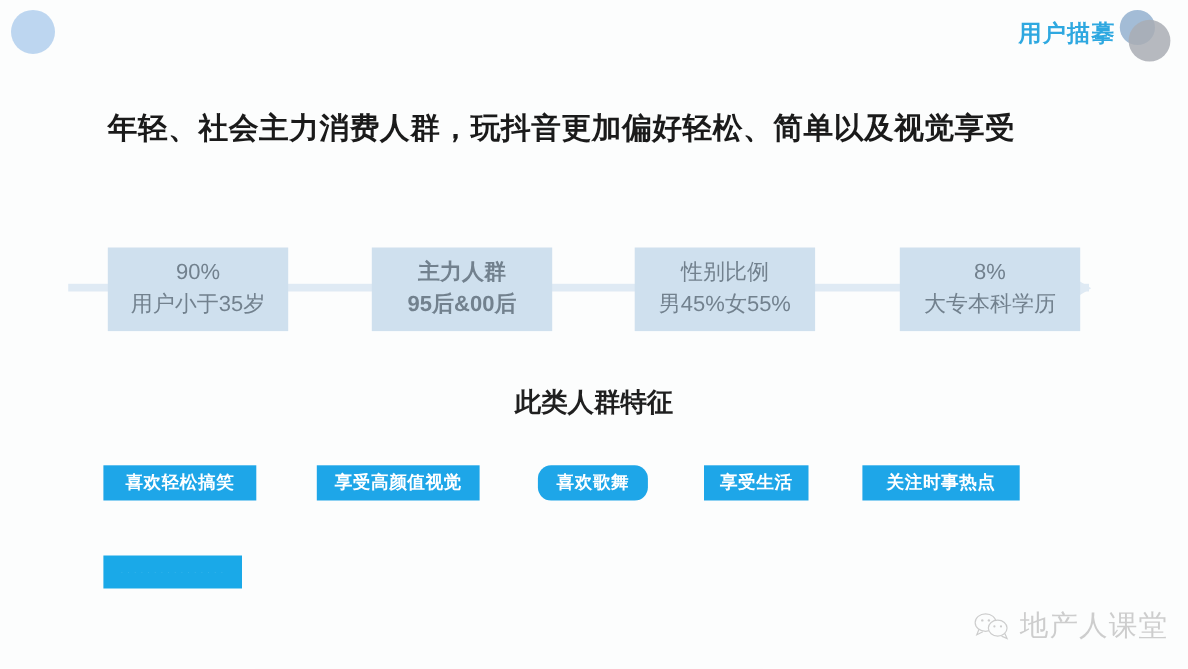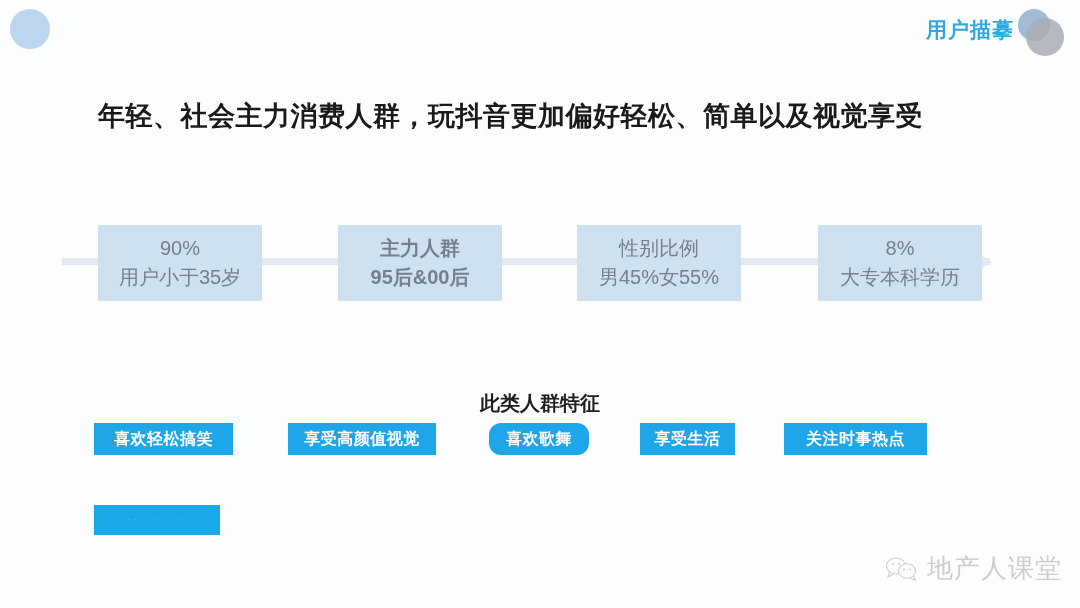--- a/index.html
+++ b/index.html
@@ -75,23 +75,22 @@
   .flow-box .l1, .flow-box .l2 { white-space:nowrap; }
   .fb1 { left:98px; }
   .fb2 { left:338px;font-weight:bold; }
   .fb3 { left:577px; }
   .fb4 { left:818px; }
 
   
   .section-caption {
     position:absolute; left:0; top:350px; width:1080px;
     text-align:center;
-    font-size:20px; font-weight:bold;
+    font-size:24px; font-weight:bold;
     color:#1f1f1f;
-    margin-top:40px;
   }
 
   
   .tags { position:absolute; left:0; top:423px; width:1080px; height:34px; }
   .tag {
     position:absolute; top:0; height:32px;
     background:#1ea6e8;
     color:#ffffff;
     font-size:16px; font-weight:bold;
     display:flex; align-items:center; justify-content:center;

